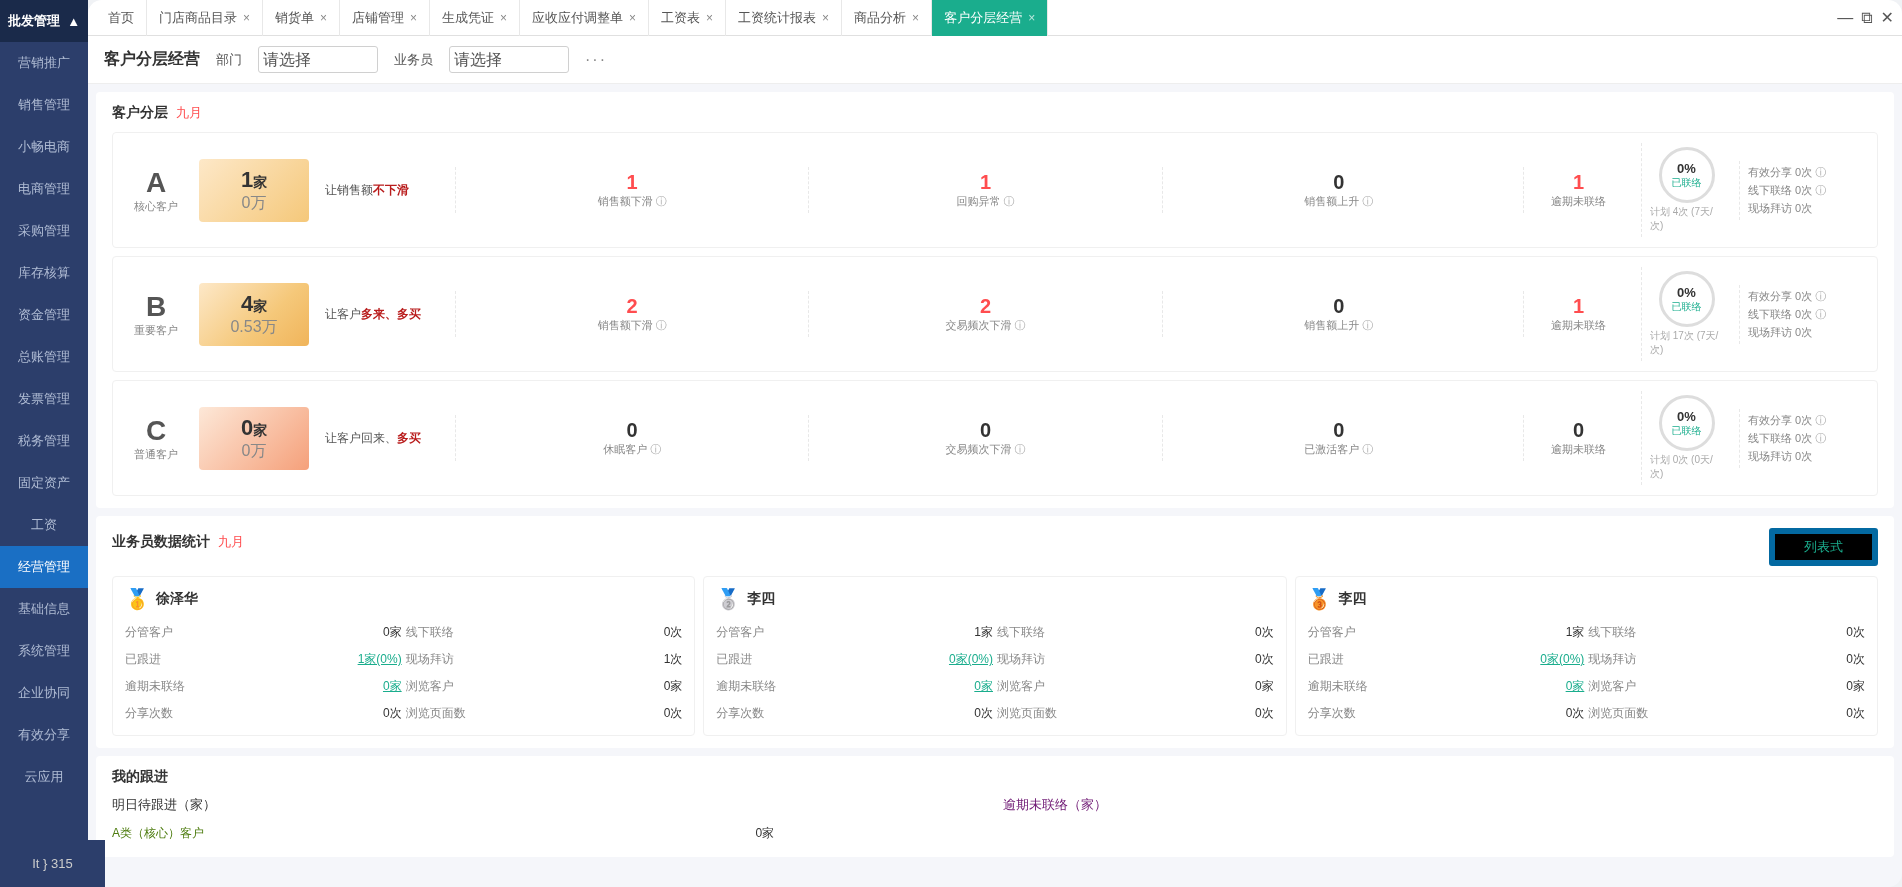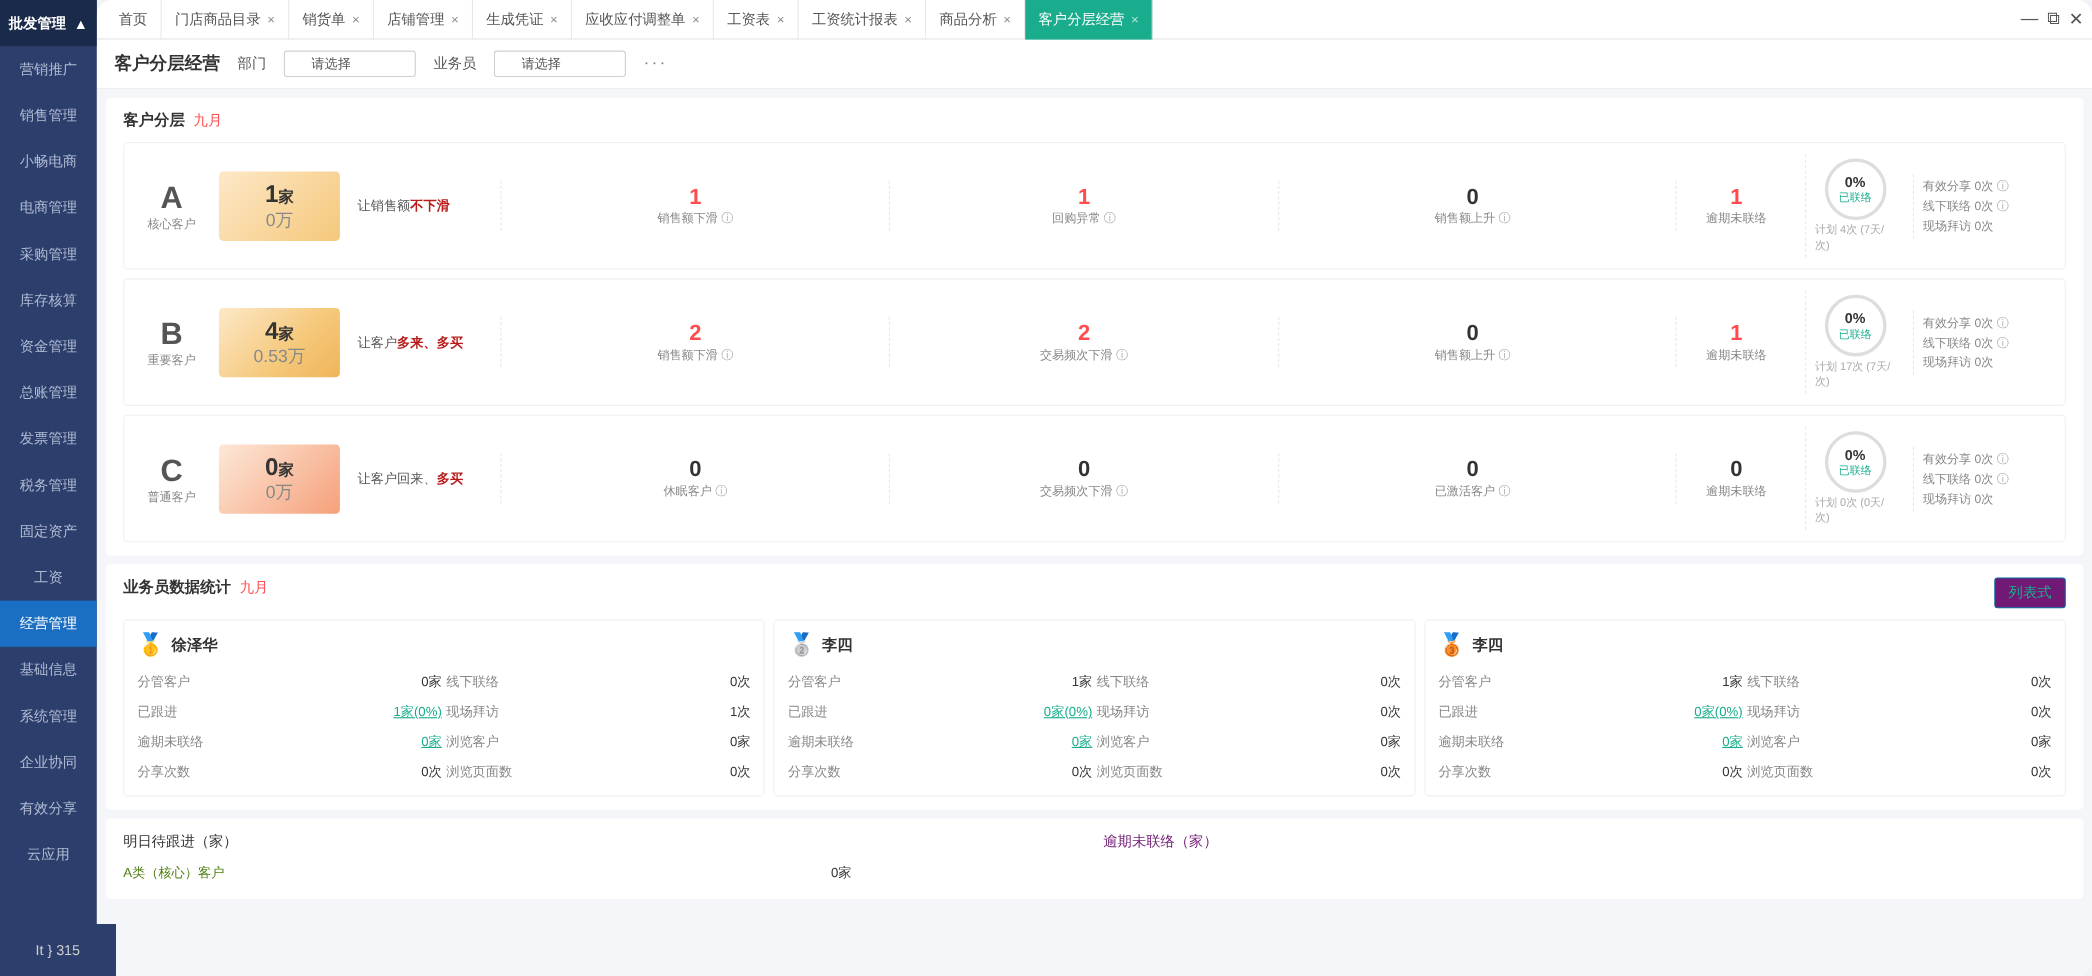--- a/index.html
+++ b/index.html
@@ -118,22 +118,22 @@
     }
     .page-title {
       font-size: 16px;
       font-weight: bold;
       color: #333;
     }
     .filter-label { color: #555; font-size: 13px; }
     .filter-select {
       border: 1px solid #d0d0d0;
       border-radius: 3px;
-      padding: 4px 24px 4px 24px;
-      font-size: 12px;
+      padding: 4px 24px 4px 4px;
+      font-size: 16px;
       color: #555;
       background: #fff;
       cursor: pointer;
       min-width: 120px;
       appearance: none;
     }
     .filter-dots { color: #888; cursor: pointer; font-size: 16px; letter-spacing: 2px; }
 
     
     .section {
@@ -354,24 +354,24 @@
       cursor: pointer;
       font-size: 13px;
     }
     .section-header-row {
       display: flex;
       justify-content: space-between;
       align-items: center;
       margin-bottom: 10px;
     }
     .btn-list-view {
-      border: 1px solid #0369a1;
+      border: 6px solid #0369a1;
       color: #1aad8d;
-      background: #701a75;
-      padding: 4px 12px;
+      background: #000000;
+      padding: 4px 29px;
       border-radius: 3px;
       cursor: pointer;
       font-size: 13px;
     }
 
     
     .bottom-hint {
       position: fixed;
       bottom: 0;
       left: 0;
@@ -804,20 +804,21 @@
               <span class="rep-stat-label">浏览页面数</span>
               <span class="rep-stat-val">0次</span>
             </div>
           </div>
         </div>
 
       </div>
     </div>
 
     <div class="followup-section">
+      <div class="followup-title">我的跟进</div>
       <div style="display:flex; gap:16px; align-items:flex-start;">
         <div style="flex:1;">
           <div style="font-size:13px; color:#333; margin-bottom:8px;">明日待跟进（家）</div>
           <table style="width:100%; font-size:12px; border-collapse:collapse;">
             <tbody>
               <tr>
                 <td style="color:#4d7c0f; padding:3px 0;">A类（核心）客户</td>
                 <td style="color:#333; padding:3px 8px;">0家</td>
               </tr>
             </tbody>

